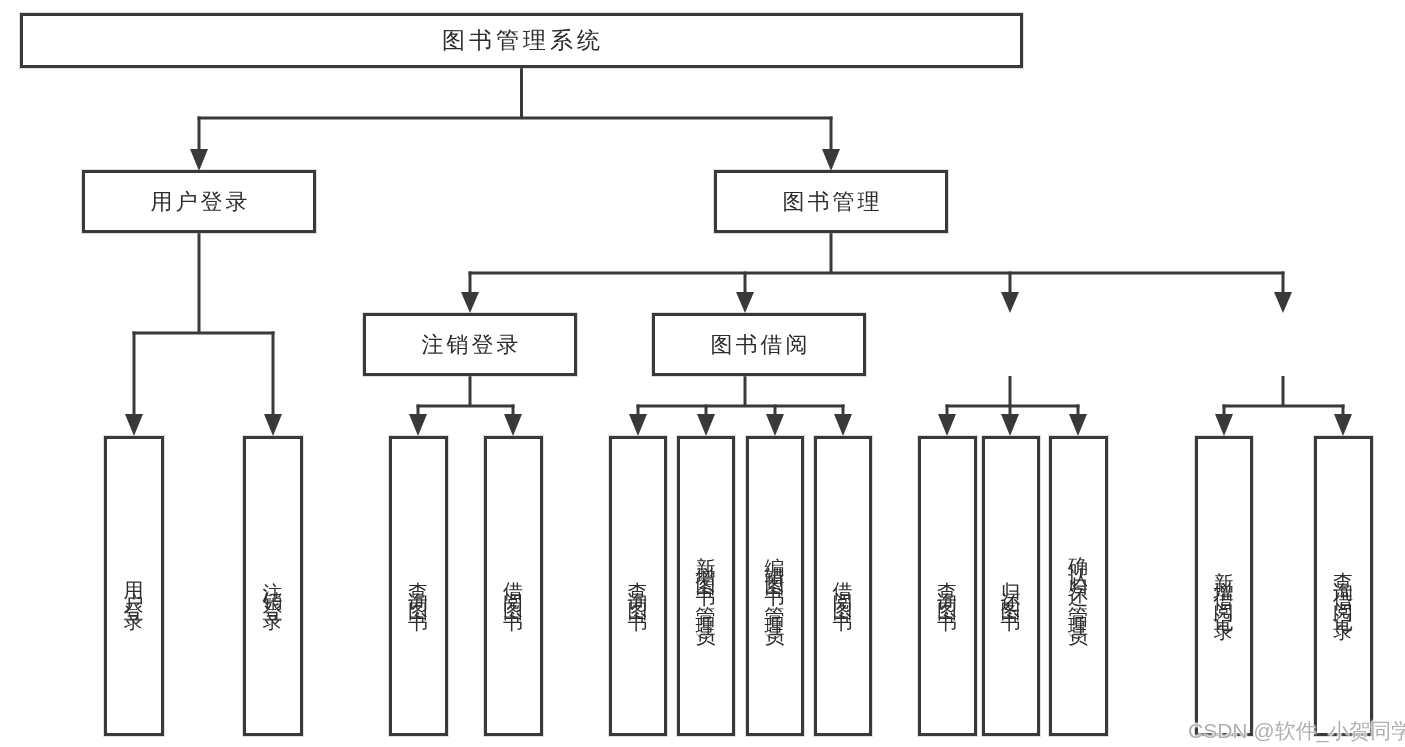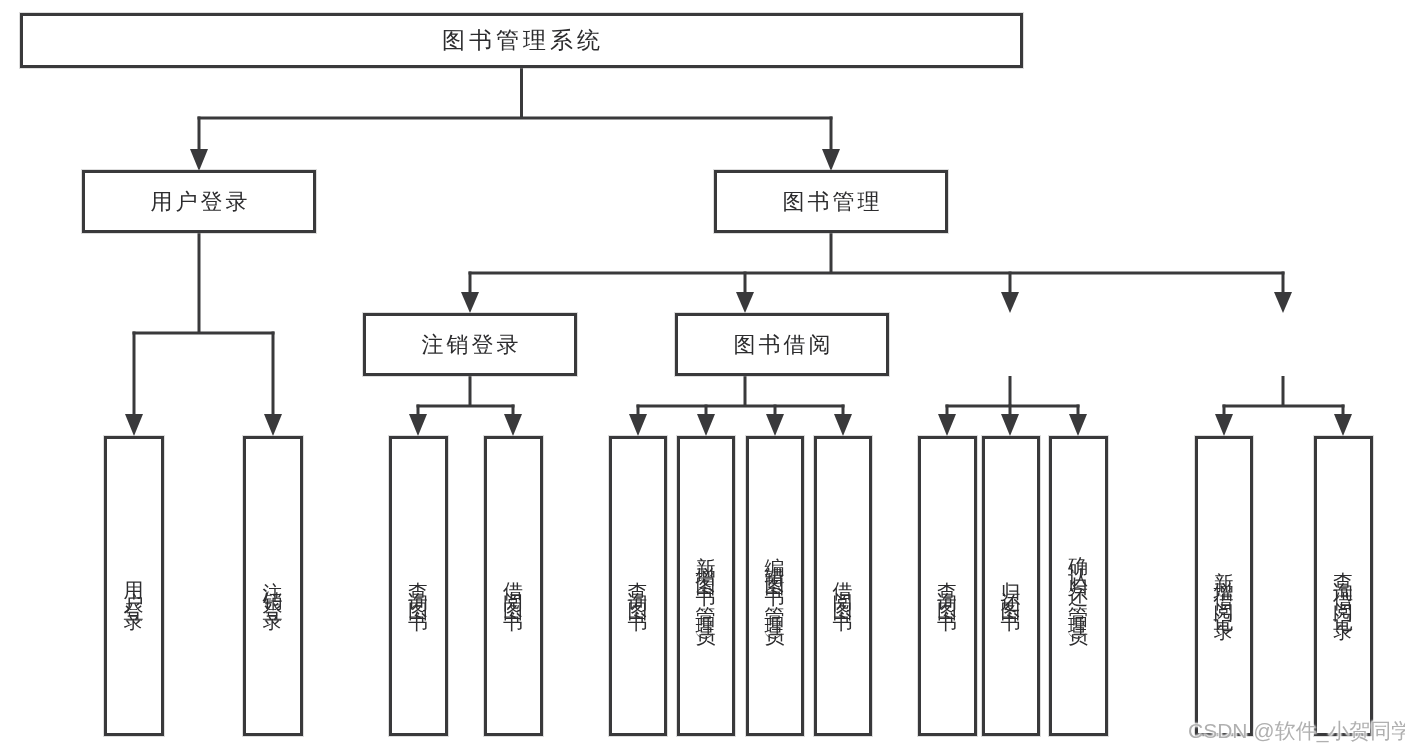--- a/index.html
+++ b/index.html
@@ -138,21 +138,21 @@
   <div class="box hbox" style="left:82px;top:170px;width:234px;height:63px">
     <span>用户登录</span>
   </div>
   <div class="box hbox" style="left:714px;top:170px;width:234px;height:63px">
     <span>图书管理</span>
   </div>
 
   <div class="box hbox" style="left:363px;top:313px;width:214px;height:63px">
     <span>注销登录</span>
   </div>
-  <div class="box hbox" style="left:675px;top:313px;width:214px;height:63px">
+  <div class="box hbox" style="left:652px;top:313px;width:214px;height:63px">
     <span>图书借阅</span>
   </div>
 
   <div class="box vbox" style="left:104px;top:436px;width:60px;height:300px">
     <span>用户登录</span>
   </div>
   <div class="box vbox" style="left:243px;top:436px;width:60px;height:300px">
     <span>注销登录</span>
   </div>
 

